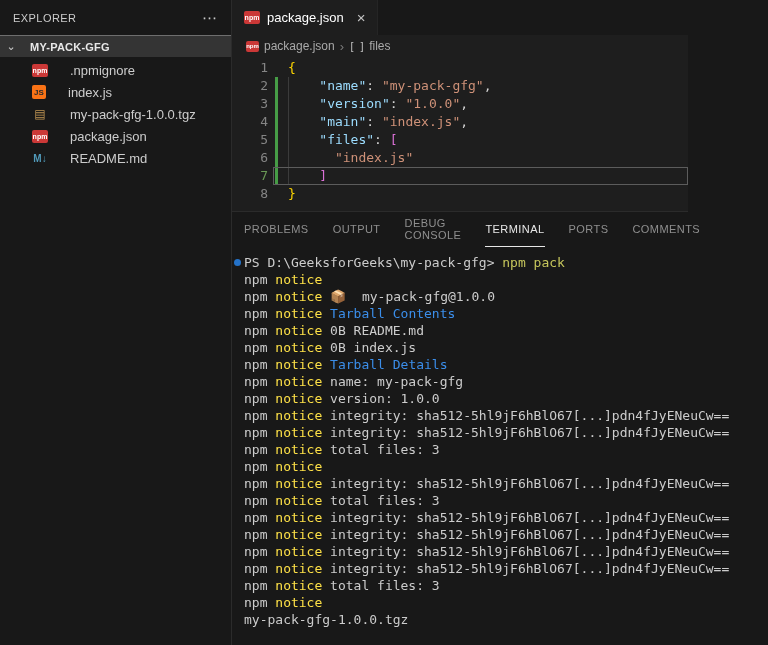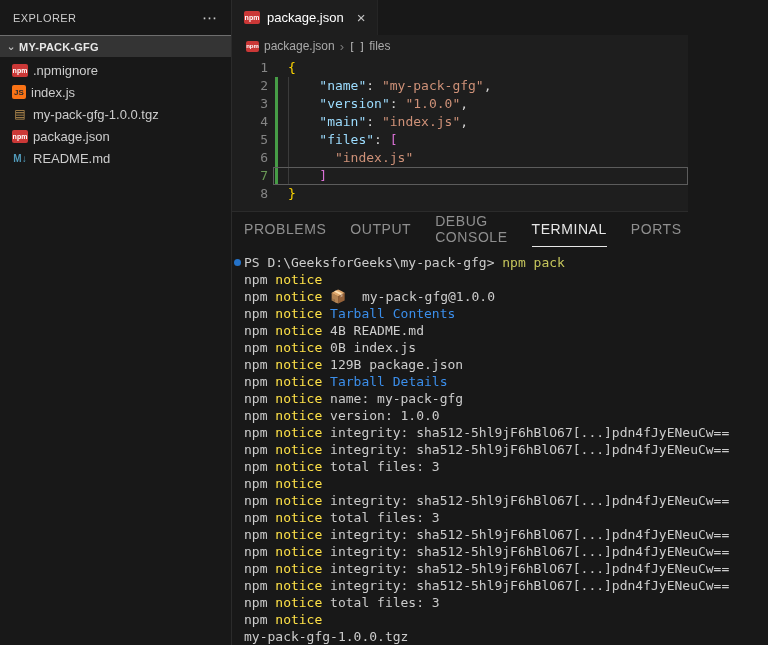--- a/index.html
+++ b/index.html
@@ -12,23 +12,23 @@
   }
   .root { display:flex; width:688px; height:645px; }
 
   
   .sidebar { width:232px; flex:none; background:#181818; border-right:1px solid #2b2b2b; display:flex; flex-direction:column; }
   .sidebar-header { height:35px; flex:none; display:flex; align-items:center; justify-content:space-between; padding:0 14px 0 13px; }
   .sidebar-title { font-size:11px; color:#cccccc; letter-spacing:.04em; }
   .more { color:#cccccc; font-size:15px; cursor:pointer; }
   .section-header { height:22px; flex:none; background:#343434; border-top:1px solid #6e6e6e; display:flex; align-items:center; padding-left:4px; cursor:pointer; }
   .chev { color:#cccccc; font-size:11px; width:14px; text-align:center; }
-  .section-label { font-weight:700; font-size:11px; color:#e8e8e8; letter-spacing:.02em; margin-left:1px; }
+  .section-label { font-weight:700; font-size:11px; color:#e8e8e8; letter-spacing:.02em; margin-left:12px; }
   .file-list { padding-top:2px; }
-  .file-row { height:22px; display:flex; align-items:center; gap:5px; padding-left:12px; cursor:pointer; color:#cccccc; }
+  .file-row { height:22px; display:flex; align-items:center; gap:22px; padding-left:32px; cursor:pointer; color:#cccccc; }
   .file-name { font-size:13px; white-space:nowrap; }
 
   
   .fi { display:inline-flex; align-items:center; justify-content:center; flex:none;
         font-family:"Liberation Sans", sans-serif; }
   .icon-npm { width:16px; height:13px; background:#cb3837; color:#fff; font-size:7px; font-weight:700; border-radius:2px; }
   .icon-npm.small { width:13px; height:11px; font-size:6px; }
   .icon-js { width:14px; height:14px; background:#f97316; color:#2b2b2b; font-size:8px; font-weight:700; border-radius:2px; }
   .icon-md { width:16px; color:#519aba; font-size:10px; font-weight:700; }
   .icon-archive { width:16px; color:#c09553; font-size:12px; }
@@ -56,21 +56,21 @@
   .line.current .gutter { color:#6a9955; }
   .tok-brace1 { color:#ffd700; }
   .tok-brace2 { color:#da70d6; }
   .tok-key { color:#9cdcfe; }
   .tok-str { color:#ce9178; }
   .tok-plain { color:#d4d4d4; }
 
   
   .panel { flex:1; background:#181818; border-top:1px solid #2b2b2b; min-height:0; }
   .panel-tabs { height:35px; display:flex; align-items:stretch; padding:0 12px; gap:24px; }
-  .panel-tab { display:flex; align-items:center; font-size:14px; letter-spacing:.04em; color:#8f8f8f; border-bottom:1px solid transparent; cursor:pointer; }
+  .panel-tab { display:flex; align-items:center; font-size:11px; letter-spacing:.04em; color:#8f8f8f; border-bottom:1px solid transparent; cursor:pointer; }
   .panel-tab.active { color:#e7e7e7; border-bottom-color:#e7e7e7; }
   .terminal { padding:7px 0 0 12px; font-family:"DejaVu Sans Mono", monospace; font-size:13px; line-height:17px; }
   .term-line { white-space:pre; position:relative; height:17px; }
   .term-line.decorated::before { content:""; position:absolute; left:-10px; top:5px; width:7px; height:7px; border-radius:50%; background:#2472c8; }
   .seg-plain { color:#cccccc; }
   .seg-magenta { color:#fde047; }
   .seg-yellow { color:#c6c65c; }
   .seg-blue { color:#3b8eea; }
 </style>
 </head>
@@ -172,29 +172,29 @@
         </div>
     </div>
 
     <div class="panel">
       <div class="panel-tabs" id="panel-tabs">
           <span class="panel-tab">PROBLEMS</span>
           <span class="panel-tab">OUTPUT</span>
           <span class="panel-tab">DEBUG CONSOLE</span>
           <span class="panel-tab active">TERMINAL</span>
           <span class="panel-tab">PORTS</span>
+          <span class="panel-tab">COMMENTS</span>
         </div>
       <div class="terminal" id="terminal">
           <div class="term-line decorated"><span class="seg-plain">PS D:\GeeksforGeeks\my-pack-gfg&gt; </span><span class="seg-yellow">npm pack</span></div>
           <div class="term-line"><span class="seg-plain">npm </span><span class="seg-magenta">notice</span></div>
           <div class="term-line"><span class="seg-plain">npm </span><span class="seg-magenta">notice</span><span class="seg-plain"> 📦  my-pack-gfg@1.0.0</span></div>
           <div class="term-line"><span class="seg-plain">npm </span><span class="seg-magenta">notice</span><span class="seg-plain"> </span><span class="seg-blue">Tarball Contents</span></div>
-          <div class="term-line"><span class="seg-plain">npm </span><span class="seg-magenta">notice</span><span class="seg-plain"> 4B README.md</span></div>
+          <div class="term-line"><span class="seg-plain">npm </span><span class="seg-magenta">notice</span><span class="seg-plain"> 0B README.md</span></div>
           <div class="term-line"><span class="seg-plain">npm </span><span class="seg-magenta">notice</span><span class="seg-plain"> 0B index.js</span></div>
-          <div class="term-line"><span class="seg-plain">npm </span><span class="seg-magenta">notice</span><span class="seg-plain"> 129B package.json</span></div>
           <div class="term-line"><span class="seg-plain">npm </span><span class="seg-magenta">notice</span><span class="seg-plain"> </span><span class="seg-blue">Tarball Details</span></div>
           <div class="term-line"><span class="seg-plain">npm </span><span class="seg-magenta">notice</span><span class="seg-plain"> name: my-pack-gfg</span></div>
           <div class="term-line"><span class="seg-plain">npm </span><span class="seg-magenta">notice</span><span class="seg-plain"> version: 1.0.0</span></div>
           <div class="term-line"><span class="seg-plain">npm </span><span class="seg-magenta">notice</span><span class="seg-plain"> integrity: sha512-5hl9jF6hBlO67[...]pdn4fJyENeuCw==</span></div>
           <div class="term-line"><span class="seg-plain">npm </span><span class="seg-magenta">notice</span><span class="seg-plain"> integrity: sha512-5hl9jF6hBlO67[...]pdn4fJyENeuCw==</span></div>
           <div class="term-line"><span class="seg-plain">npm </span><span class="seg-magenta">notice</span><span class="seg-plain"> total files: 3</span></div>
           <div class="term-line"><span class="seg-plain">npm </span><span class="seg-magenta">notice</span></div>
           <div class="term-line"><span class="seg-plain">npm </span><span class="seg-magenta">notice</span><span class="seg-plain"> integrity: sha512-5hl9jF6hBlO67[...]pdn4fJyENeuCw==</span></div>
           <div class="term-line"><span class="seg-plain">npm </span><span class="seg-magenta">notice</span><span class="seg-plain"> total files: 3</span></div>
           <div class="term-line"><span class="seg-plain">npm </span><span class="seg-magenta">notice</span><span class="seg-plain"> integrity: sha512-5hl9jF6hBlO67[...]pdn4fJyENeuCw==</span></div>

